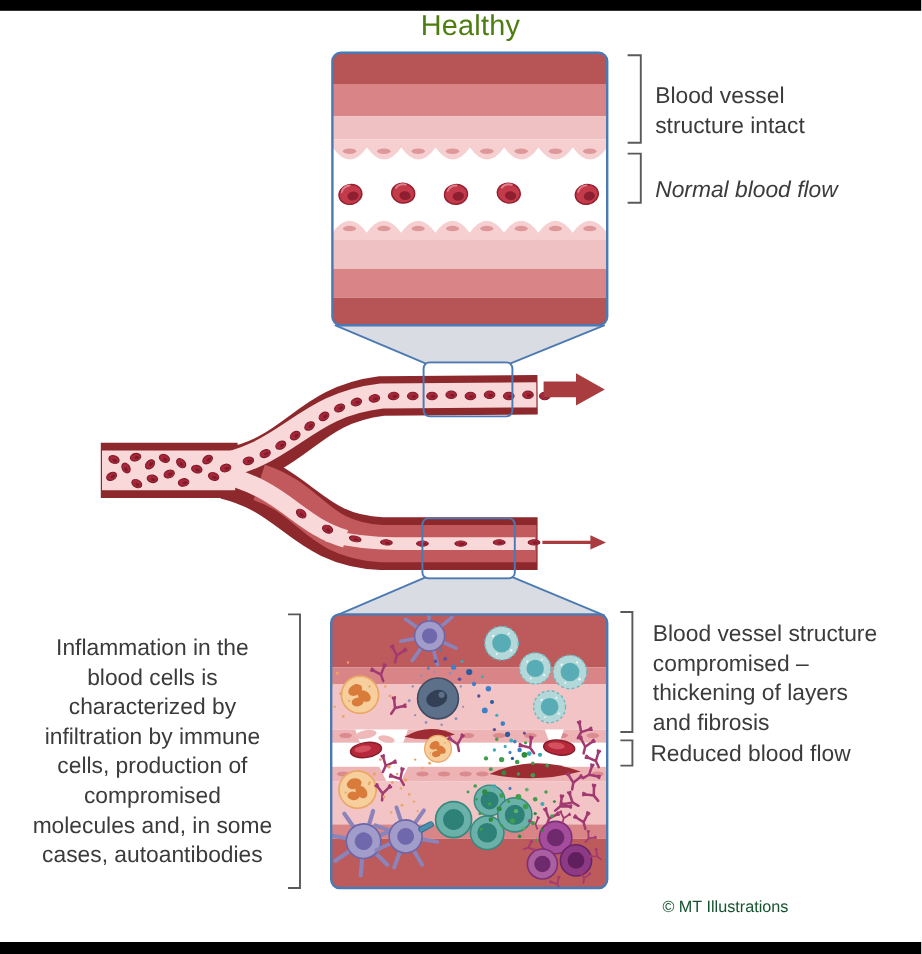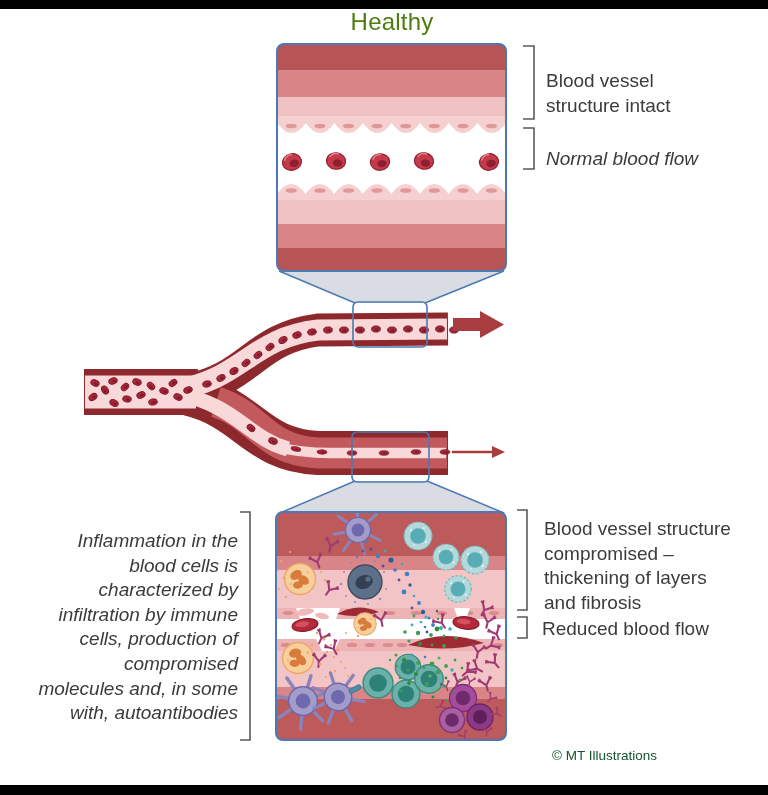--- a/index.html
+++ b/index.html
@@ -5,21 +5,21 @@
   html,body{margin:0;padding:0;background:#ffffff;}
   .stage{position:relative;width:768px;height:795px;background:#ffffff;overflow:hidden;
          font-family:"Liberation Sans",sans-serif;}
   .bar{position:absolute;left:0;width:768px;background:#000;}
   .bar.top{top:0;height:9px;}
   .bar.bottom{top:785px;height:10px;}
   svg.fig{position:absolute;left:0;top:0;}
   .t{position:absolute;color:#3a3a3a;}
   .title{font-size:24px;color:#4d7c0f;text-align:center;letter-spacing:.2px;}
   .ann{font-size:19px;line-height:24.5px;color:#3b3b3b;}
-  .note{font-size:19px;line-height:24.6px;text-align:right;color:#3b3b3b;font-style:italic;}
+  .note{font-size:19px;line-height:24.6px;text-align:center;color:#3b3b3b;}
   .credit{font-size:13.5px;line-height:15.5px;color:#14532d;}
 </style>
 </head>
 <body>
 
 <div class="stage">
   <div class="bar top"></div>
   <div class="bar bottom"></div>
 
   <svg class="fig" width="768" height="795" viewBox="0 0 768 795">
@@ -465,20 +465,20 @@
   <div class="t ann" style="left:542px;top:617px;width:215px;">Reduced blood flow</div>
 
   <div class="t note" style="left:16px;top:529px;width:222px;">
     <div>Inflammation in the</div>
     <div>blood cells is</div>
     <div>characterized by</div>
     <div>infiltration by immune</div>
     <div>cells, production of</div>
     <div>compromised</div>
     <div>molecules and, in some</div>
-    <div>with, autoantibodies</div>
+    <div>cases, autoantibodies</div>
   </div>
 
 
   <div class="t credit" style="left:552px;top:748px;width:200px;">
     <div>© MT Illustrations</div>
   </div>
 </div>
 
 </body></html>

